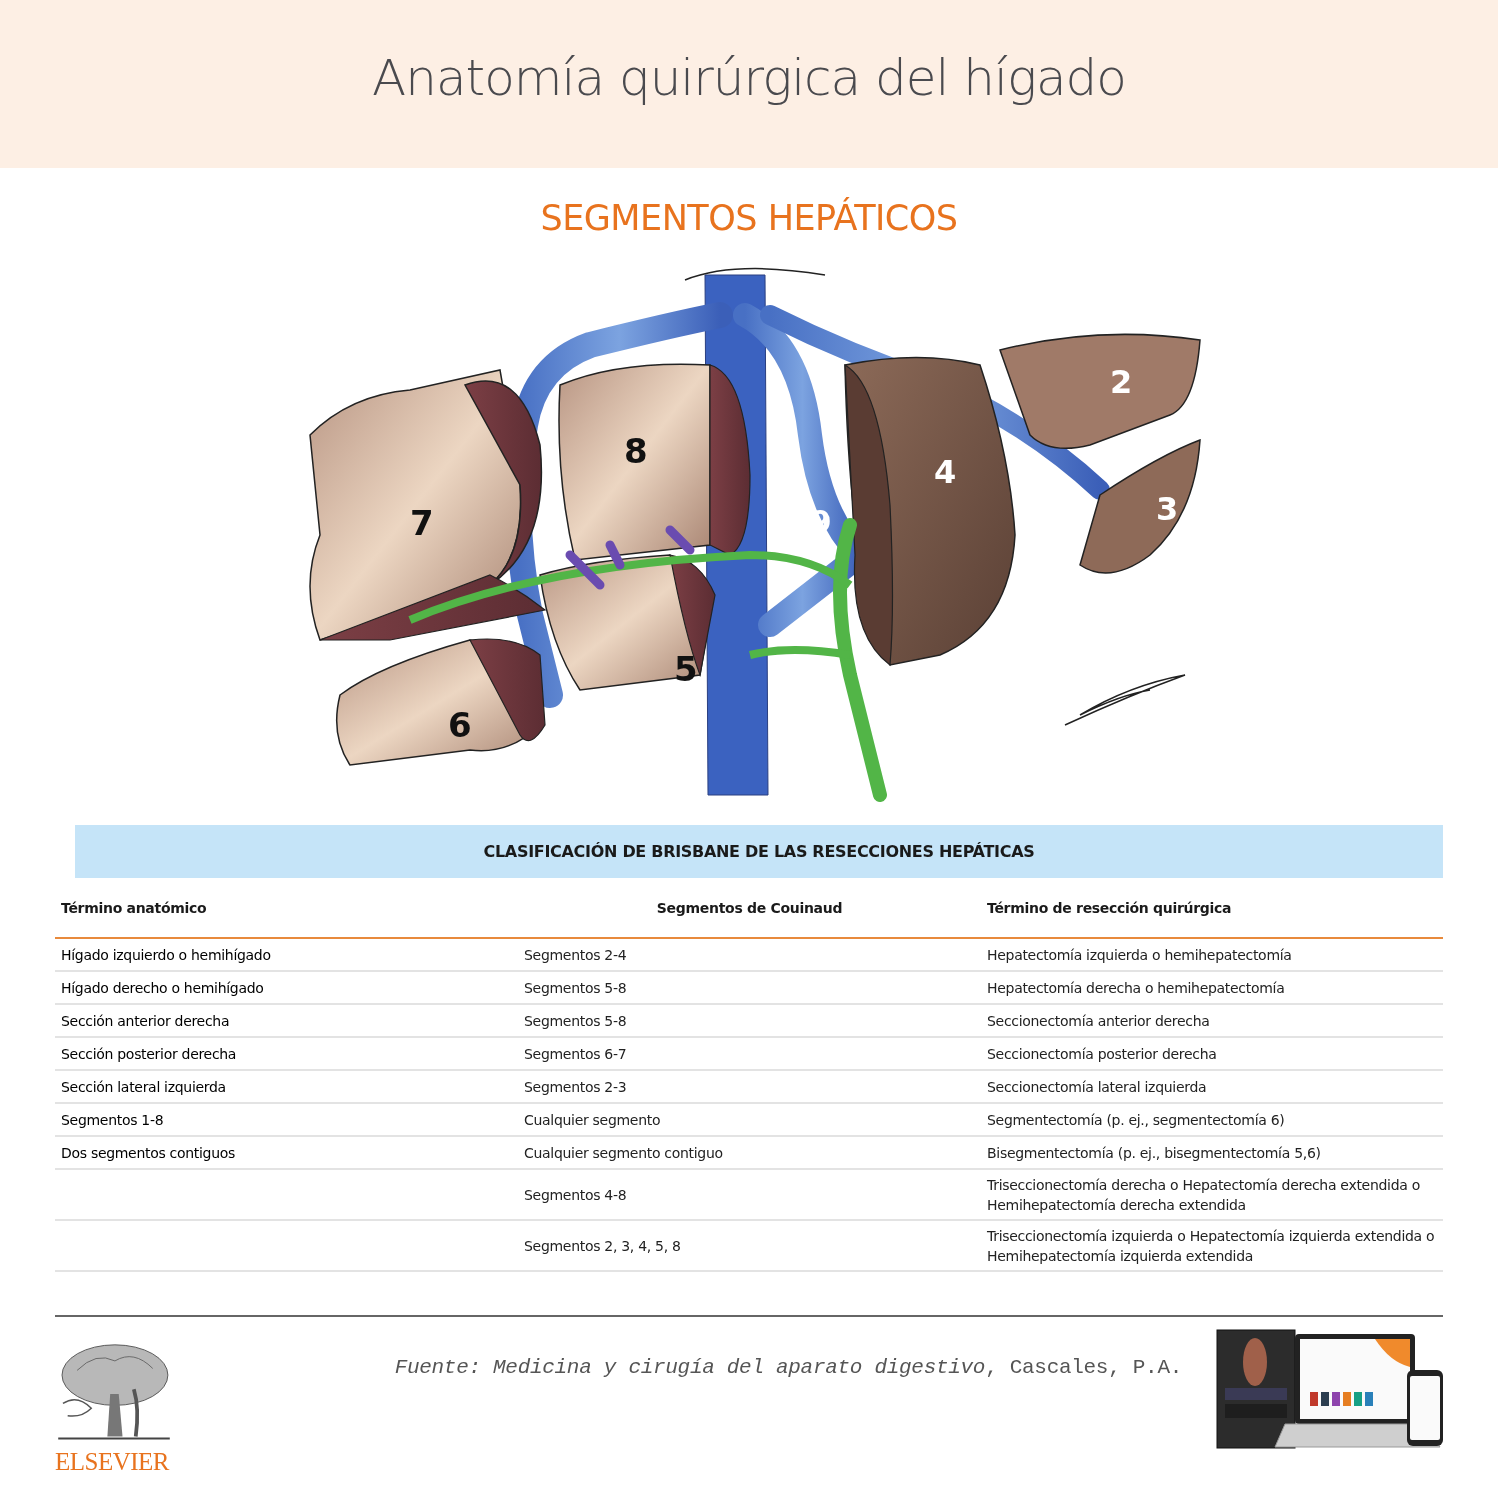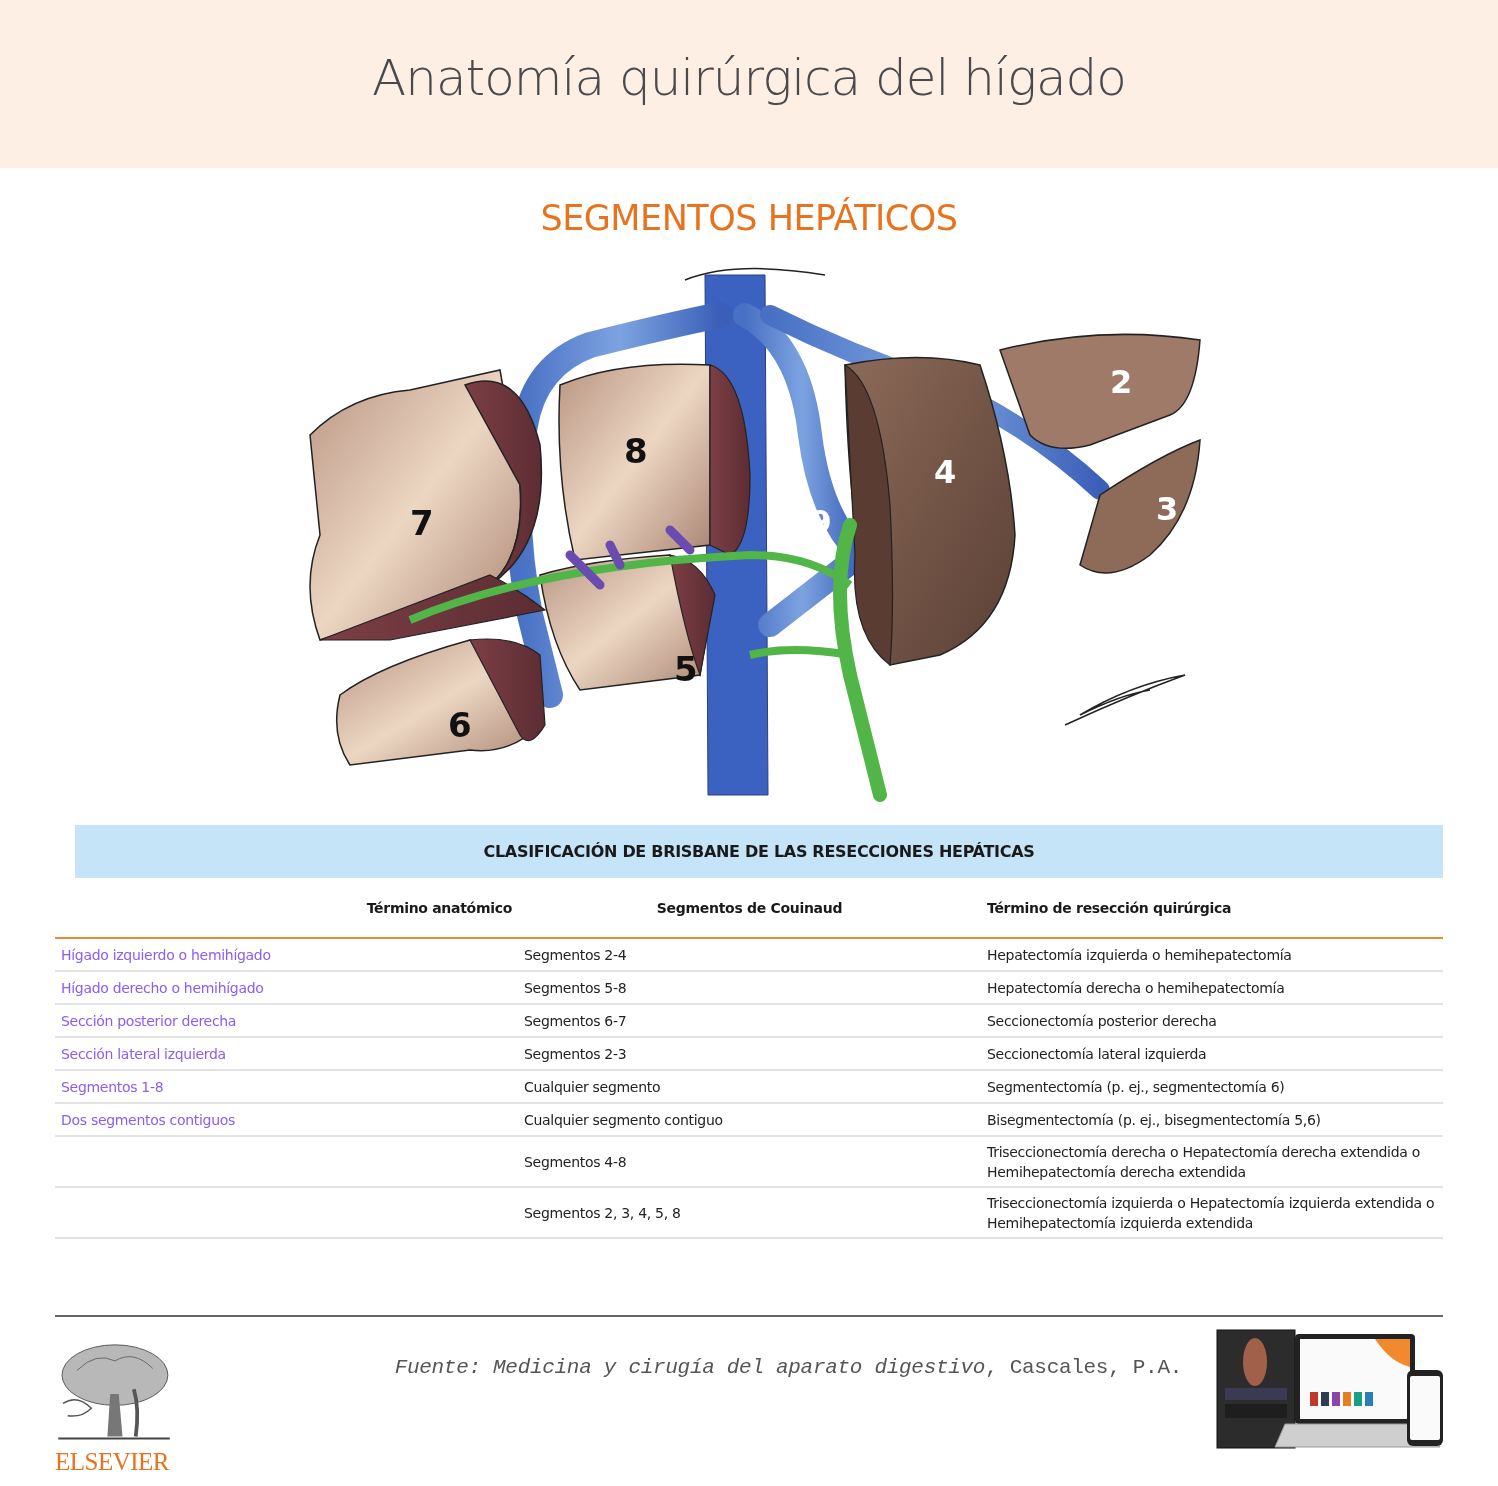--- a/index.html
+++ b/index.html
@@ -42,23 +42,23 @@
     text-align: left; font-size: 14px; font-weight: bold; color: #1a1a1a;
     padding: 0 6px; height: 60px; vertical-align: middle;
     border-bottom: 2px solid #e88a3c;
     letter-spacing: -0.3px;
   }
   td {
     font-size: 14px; color: #222; padding: 4px 6px; vertical-align: middle;
     border-bottom: 2px solid #e3e3e3; height: 33px; line-height: 20px;
     letter-spacing: -0.3px;
   }
-  td.anat { color: #8b5cf6; }
+  td.anat { color: #000000; }
   tr.tall td { height: 51px; }
-  .col1 { width: 463px; text-align: right; }
+  .col1 { width: 463px; }
   .col2 { width: 463px; text-align: center; }
 
   .footer-rule {
     position: absolute; left: 55px; top: 1315px; width: 1388px; height: 2px; background: #666;
   }
   .logo {
     position: absolute; left: 55px; top: 1342px; width: 118px; height: 130px;
   }
   .logo-word {
     position: absolute; left: 55px; top: 1448px;
@@ -162,20 +162,25 @@
     <tbody>
       <tr>
         <td class="anat">Hígado izquierdo o hemihígado</td>
         <td>Segmentos 2-4</td>
         <td>Hepatectomía izquierda o hemihepatectomía</td>
       </tr>
       <tr>
         <td class="anat">Hígado derecho o hemihígado</td>
         <td>Segmentos 5-8</td>
         <td>Hepatectomía derecha o hemihepatectomía</td>
+      </tr>
+      <tr>
+        <td class="anat">Sección anterior derecha</td>
+        <td>Segmentos 5-8</td>
+        <td>Seccionectomía anterior derecha</td>
       </tr>
       <tr>
         <td class="anat">Sección posterior derecha</td>
         <td>Segmentos 6-7</td>
         <td>Seccionectomía posterior derecha</td>
       </tr>
       <tr>
         <td class="anat">Sección lateral izquierda</td>
         <td>Segmentos 2-3</td>
         <td>Seccionectomía lateral izquierda</td>

